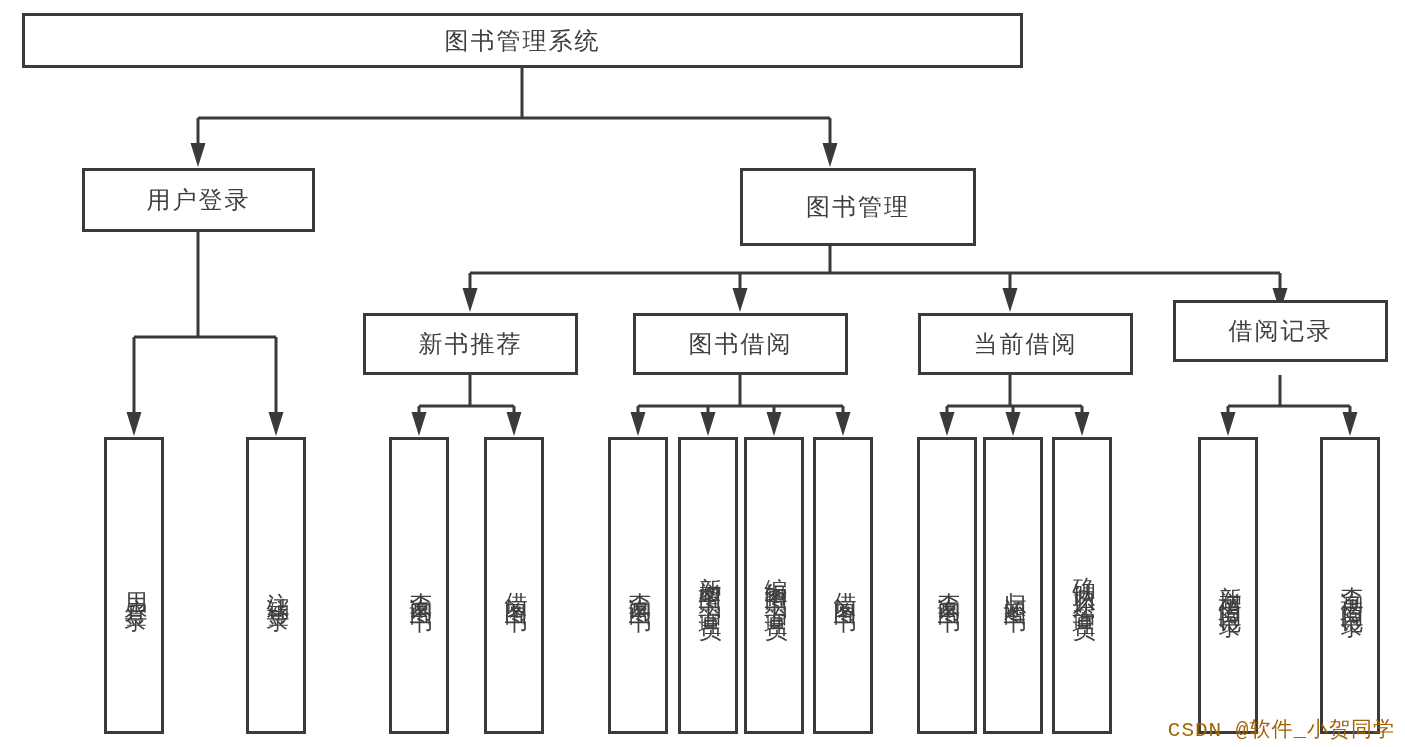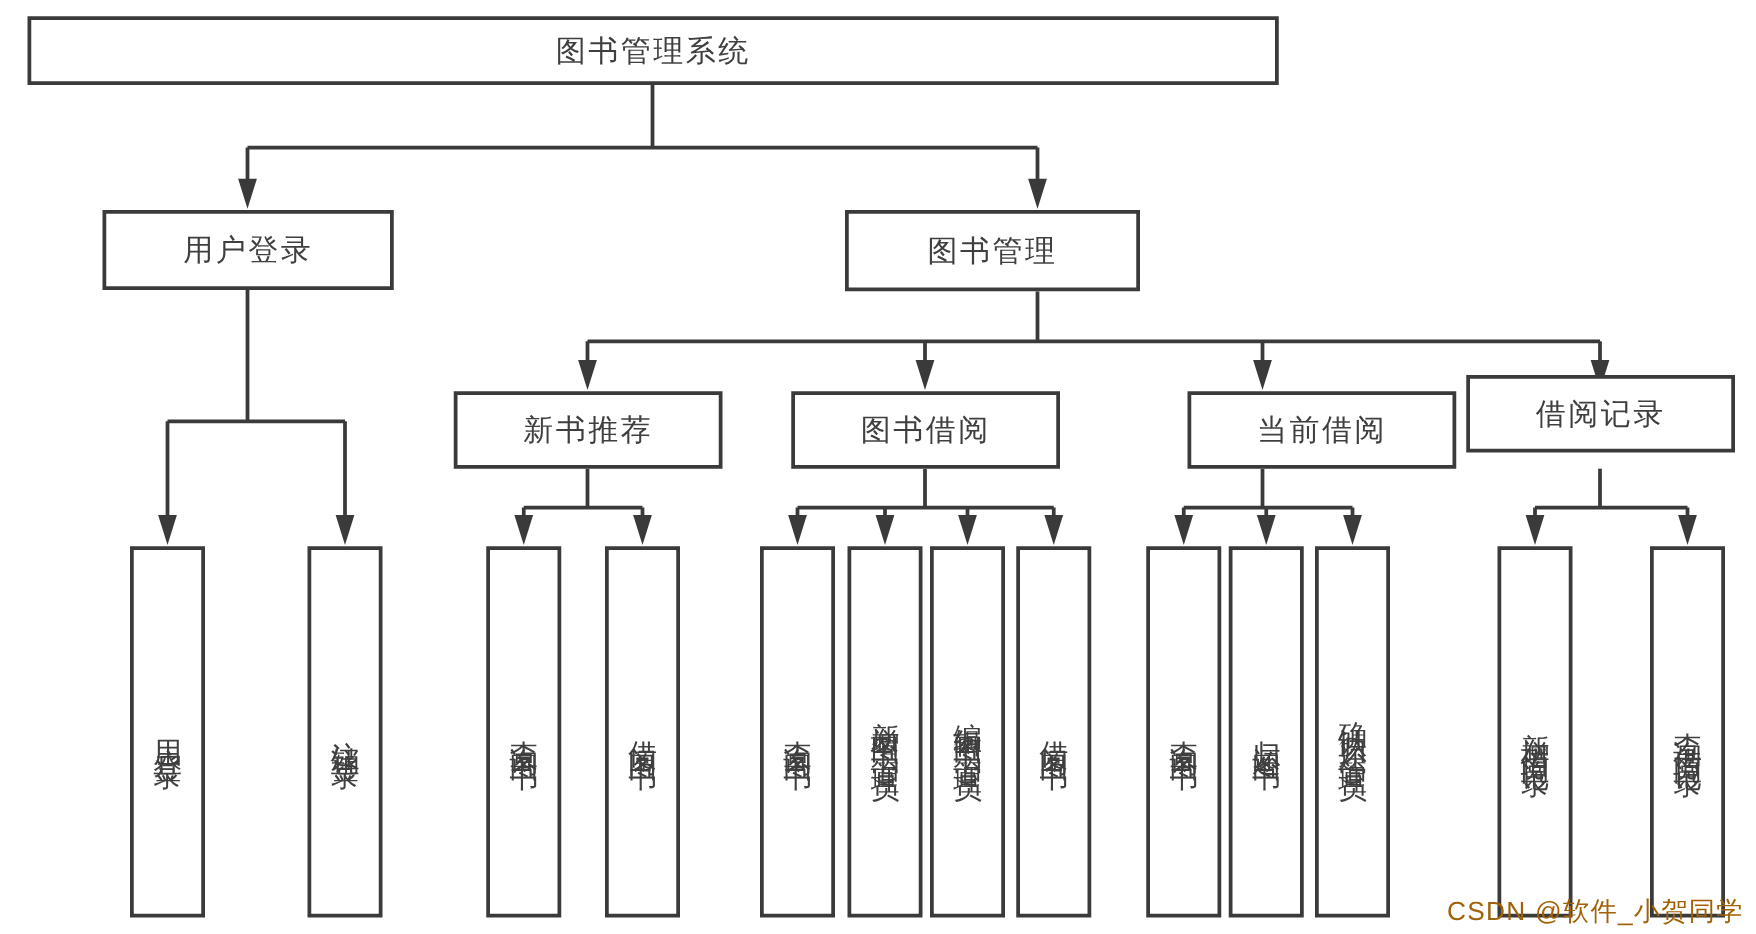--- a/index.html
+++ b/index.html
@@ -1,18 +1,18 @@
 <!DOCTYPE html>
 <html><head>
 <meta charset="utf-8">
 <style>
   html,body { margin:0; padding:0; background:#ffffff; }
   .canvas {
     position:relative; width:1405px; height:747px; background:#ffffff;
-    font-family:Liberation Sans, sans-serif; color:#3f3f3f; overflow:hidden;
+    font-family:Liberation Mono, monospace; color:#3f3f3f; overflow:hidden;
   }
   .connectors { position:absolute; left:0; top:0; width:1405px; height:747px; }
   .node {
     position:absolute; box-sizing:border-box; border:3px solid #3a3a3a;
     background:#ffffff; display:flex; align-items:center; justify-content:center;
   }
   .h-node { font-size:24px; letter-spacing:2px; white-space:nowrap; }
   .leaf   { writing-mode:vertical-rl; font-size:23px; line-height:1; letter-spacing:6px; }
   .watermark {
     position:absolute; right:10px; bottom:4px; font-size:21px; color:#a16207;
@@ -60,25 +60,25 @@
       <polygon points="1005.5,412 1020.5,412 1013,436"></polygon>
       <polygon points="1074.5,412 1089.5,412 1082,436"></polygon>
       <polygon points="1220.5,412 1235.5,412 1228,436"></polygon>
       <polygon points="1342.5,412 1357.5,412 1350,436"></polygon>
     </g>
   </svg>
 
   <div class="node h-node" style="left:22px; top:13px; width:1001px; height:55px;">图书管理系统</div>
 
   <div class="node h-node" style="left:82px; top:168px; width:233px; height:64px;">用户登录</div>
-  <div class="node h-node" style="left:676px; top:168px; width:236px; height:65px;">图书管理</div>
+  <div class="node h-node" style="left:740px; top:168px; width:236px; height:78px;">图书管理</div>
 
   <div class="node h-node" style="left:633px; top:313px; width:215px; height:62px;">图书借阅</div>
   <div class="node h-node" style="left:363px; top:313px; width:215px; height:62px;">新书推荐</div>
-  <div class="node h-node" style="left:950px; top:313px; width:215px; height:62px;">当前借阅</div>
+  <div class="node h-node" style="left:918px; top:313px; width:215px; height:62px;">当前借阅</div>
   <div class="node h-node" style="left:1173px; top:300px; width:215px; height:62px;">借阅记录</div>
 
   <div class="node leaf" style="left:104px; top:437px; width:60px; height:297px;">用户登录</div>
   <div class="node leaf" style="left:246px; top:437px; width:60px; height:297px;">注销登录</div>
 
   <div class="node leaf" style="left:389px; top:437px; width:60px; height:297px;">查询图书</div>
   <div class="node leaf" style="left:484px; top:437px; width:60px; height:297px;">借阅图书</div>
 
   <div class="node leaf" style="left:608px; top:437px; width:60px; height:297px;">查询图书</div>
   <div class="node leaf" style="left:678px; top:437px; width:60px; height:297px;">新增图书（管理员）</div>

